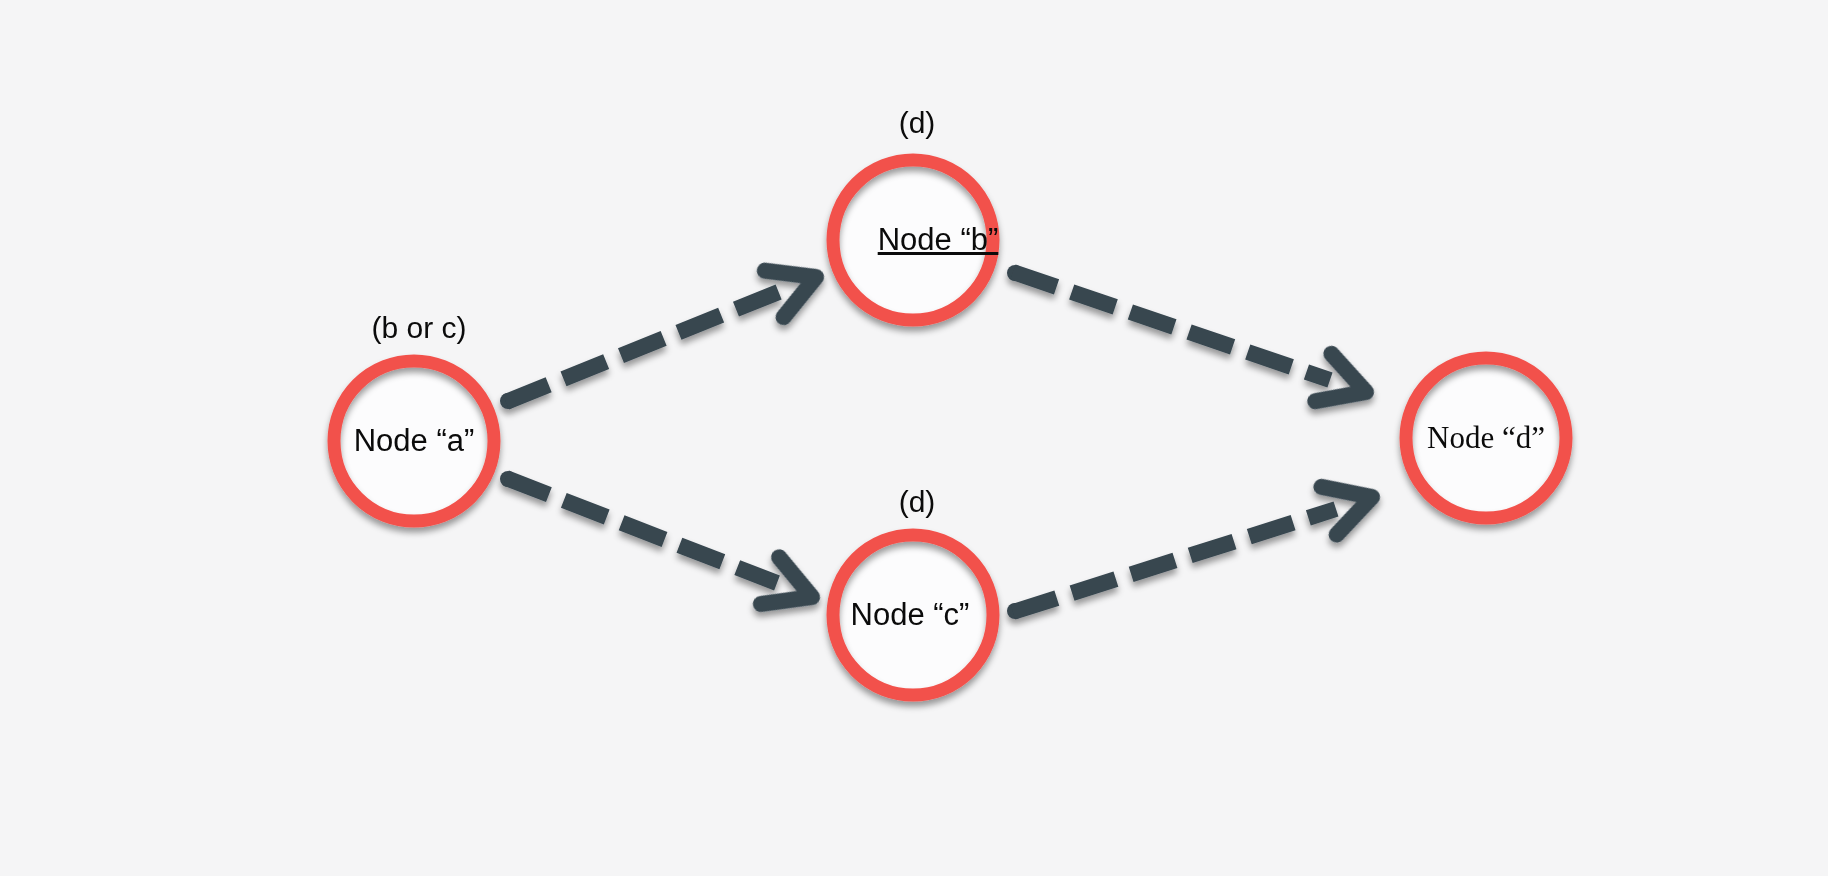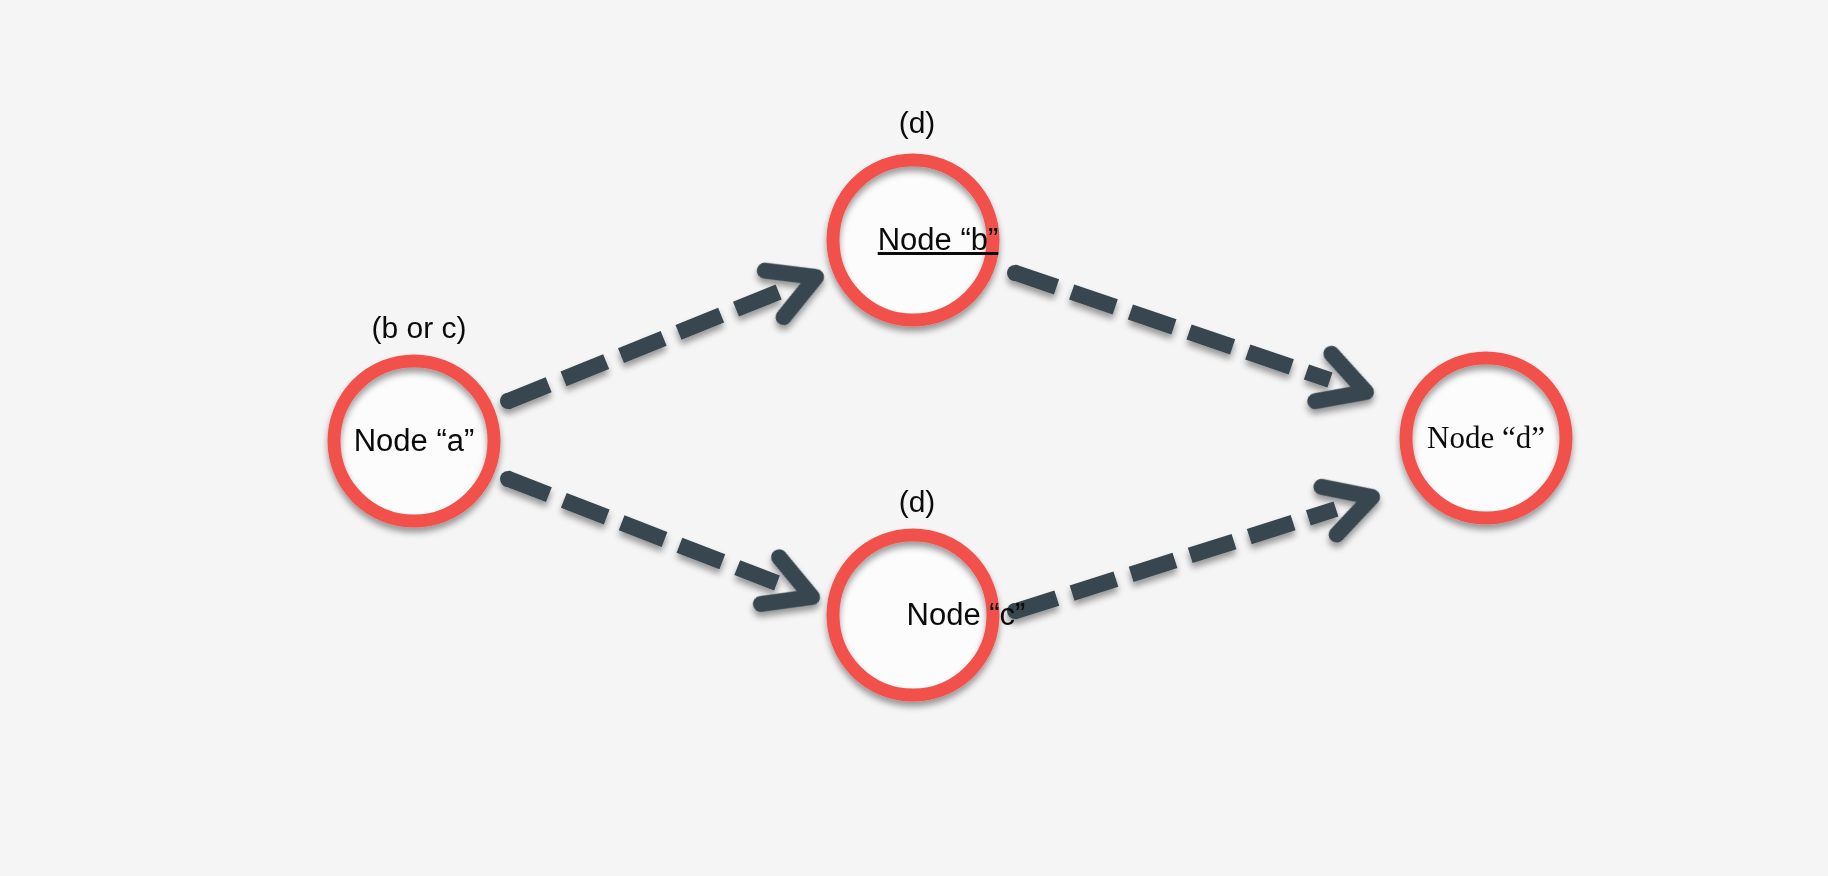--- a/index.html
+++ b/index.html
@@ -117,16 +117,16 @@
       <circle class="node-ring" cx="1486" cy="438" r="80" filter="url(#ds)"></circle>
     </g>
   </svg>
 
   <div class="label annotation" style="left:411px; top:328px;margin-left:8px;">(b or c)</div>
   <div class="label annotation" style="left:917px; top:123px;">(d)</div>
   <div class="label annotation" style="left:917px; top:502px;">(d)</div>
 
   <div class="label node-label" style="left:414px; top:441px;">Node “a”</div>
   <div class="label node-label" style="left:938px; top:240px;text-decoration:underline;">Node “b”</div>
-  <div class="label node-label" style="left:966px; top:615px;">Node “c”</div>
+  <div class="label node-label" style="left:910px; top:615px;">Node “c”</div>
   <div class="label node-label" style="left:1486px; top:438px;font-family:Liberation Serif, serif;">Node “d”</div>
 
 </div>
 
 </body></html>

